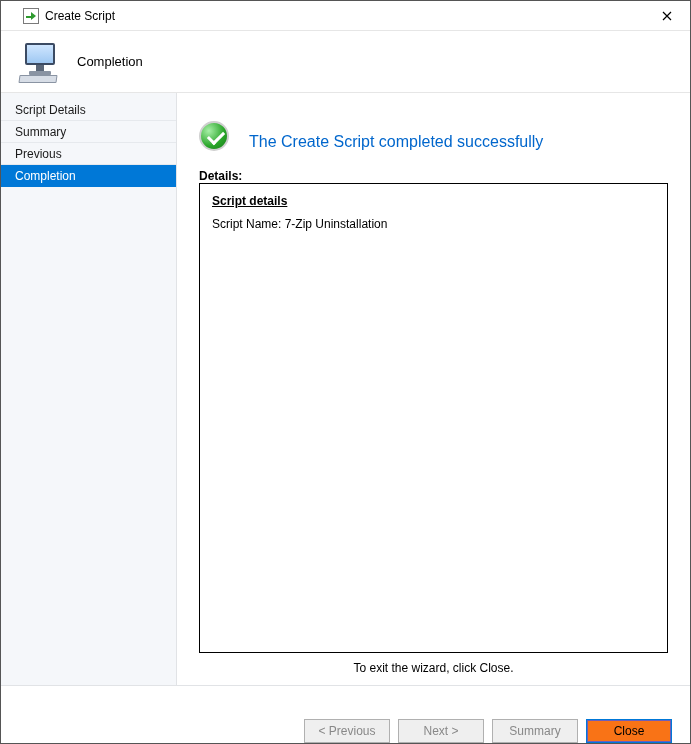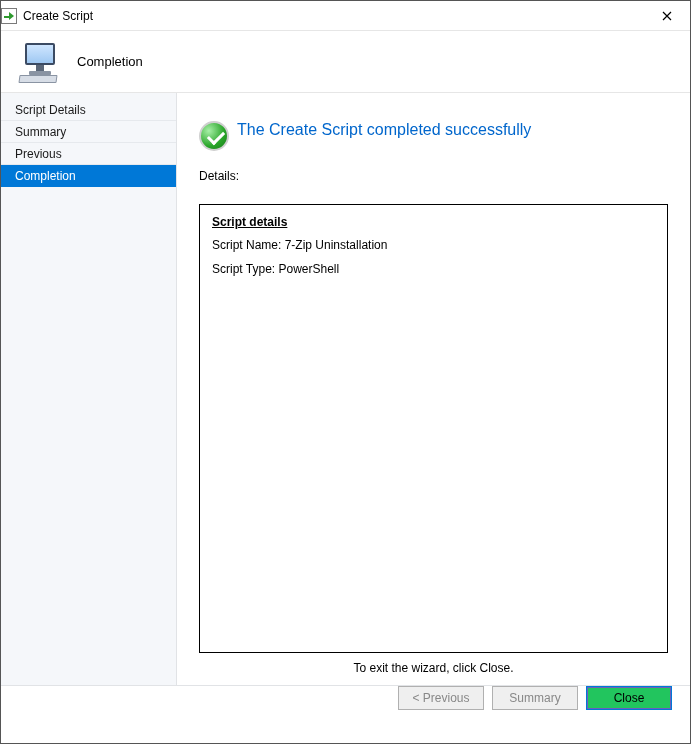--- a/index.html
+++ b/index.html
@@ -16,21 +16,21 @@
     border: 1px solid #555;
     display: flex;
     flex-direction: column;
     background: #fff;
   }
   
   .titlebar {
     height: 30px;
     display: flex;
     align-items: center;
-    padding: 0 0 0 0;
+    padding: 0 0 0 22px;
     border-bottom: 1px solid #e6e6e6;
   }
   .titlebar-icon {
     width: 16px; height: 16px;
     border: 1px solid #7a7a7a;
     background: #fff;
     position: relative;
     margin-right: 6px;
     display: inline-block;
   }
@@ -137,22 +137,22 @@
   .content {
     flex: 1;
     padding: 22px 22px 10px 22px;
     display: flex;
     flex-direction: column;
     min-height: 0;
   }
 
   .success-row {
     display: flex;
-    align-items: flex-start;
-    gap: 8px;
+    align-items: flex-end;
+    gap: 20px;
     margin-bottom: 18px;
     margin-top: 6px;
   }
   .success-icon {
     width: 30px; height: 30px;
     border-radius: 50%;
     background: radial-gradient(circle at 30% 30%, #a8f0a8, #28a428 60%, #1b7a1b);
     border: 2px solid #cfcfcf;
     position: relative;
     flex-shrink: 0;
@@ -166,21 +166,22 @@
     border-bottom: 3px solid #fff;
     transform: rotate(-45deg);
   }
   .success-text {
     color: #0066cc;
     font-size: 16px;
   }
 
   .details-label {
     font-size: 12px;
-    margin-bottom: 21px;
+    margin-bottom: 0;
+    font-weight: bold;
   }
   .details-box {
     flex: 1;
     border: 1px solid #000;
     background: #fff;
     padding: 10px 12px;
     font-size: 12px;
     overflow-y: auto;
   }
   .details-box .heading {
@@ -194,21 +195,21 @@
     margin-top: 8px;
     font-size: 12px;
     text-align: center;
   }
 
   
   .footer {
     height: 58px;
     border-top: 1px solid #e1e3e6;
     display: flex;
-    align-items: flex-start;
+    align-items: flex-end;
     justify-content: flex-end;
     gap: 8px;
     padding-right: 18px;
     background: #fff;
   }
   .btn {
     min-width: 86px;
     height: 24px;
     border: 1px solid #b0b0b0;
     background: #efefef;
@@ -217,21 +218,21 @@
     display: inline-flex;
     align-items: center;
     justify-content: center;
     cursor: default;
     user-select: none;
     padding: 0 8px;
   }
   .btn.enabled {
     color: #000;
     border: 1px solid #0078d7;
-    background: #22c55e;
+    background: #f97316;
     cursor: pointer;
     box-shadow: inset 0 0 0 1px #6b5fbb;
   }
 </style>
 </head>
 <body>
 
 <div class="window">
 
   <div class="titlebar">
@@ -268,26 +269,26 @@
       <div class="success-row">
         <div class="success-icon"></div>
         <div class="success-text">The Create Script completed successfully</div>
       </div>
 
       <div class="details-label">Details:</div>
 
       <div class="details-box">
         <div class="heading">Script details</div>
         <div class="line">Script Name: 7-Zip Uninstallation</div>
-        <div class="line">Script Type: PowerShell</div>
       </div>
 
       <div class="hint">To exit the wizard, click Close.</div>
     </div>
   </div>
 
   <div class="footer">
     <div class="btn">&lt; Previous</div>
+    <div class="btn">Next &gt;</div>
     <div class="btn">Summary</div>
     <div class="btn enabled">Close</div>
   </div>
 
 </div>
 
 </body></html>

